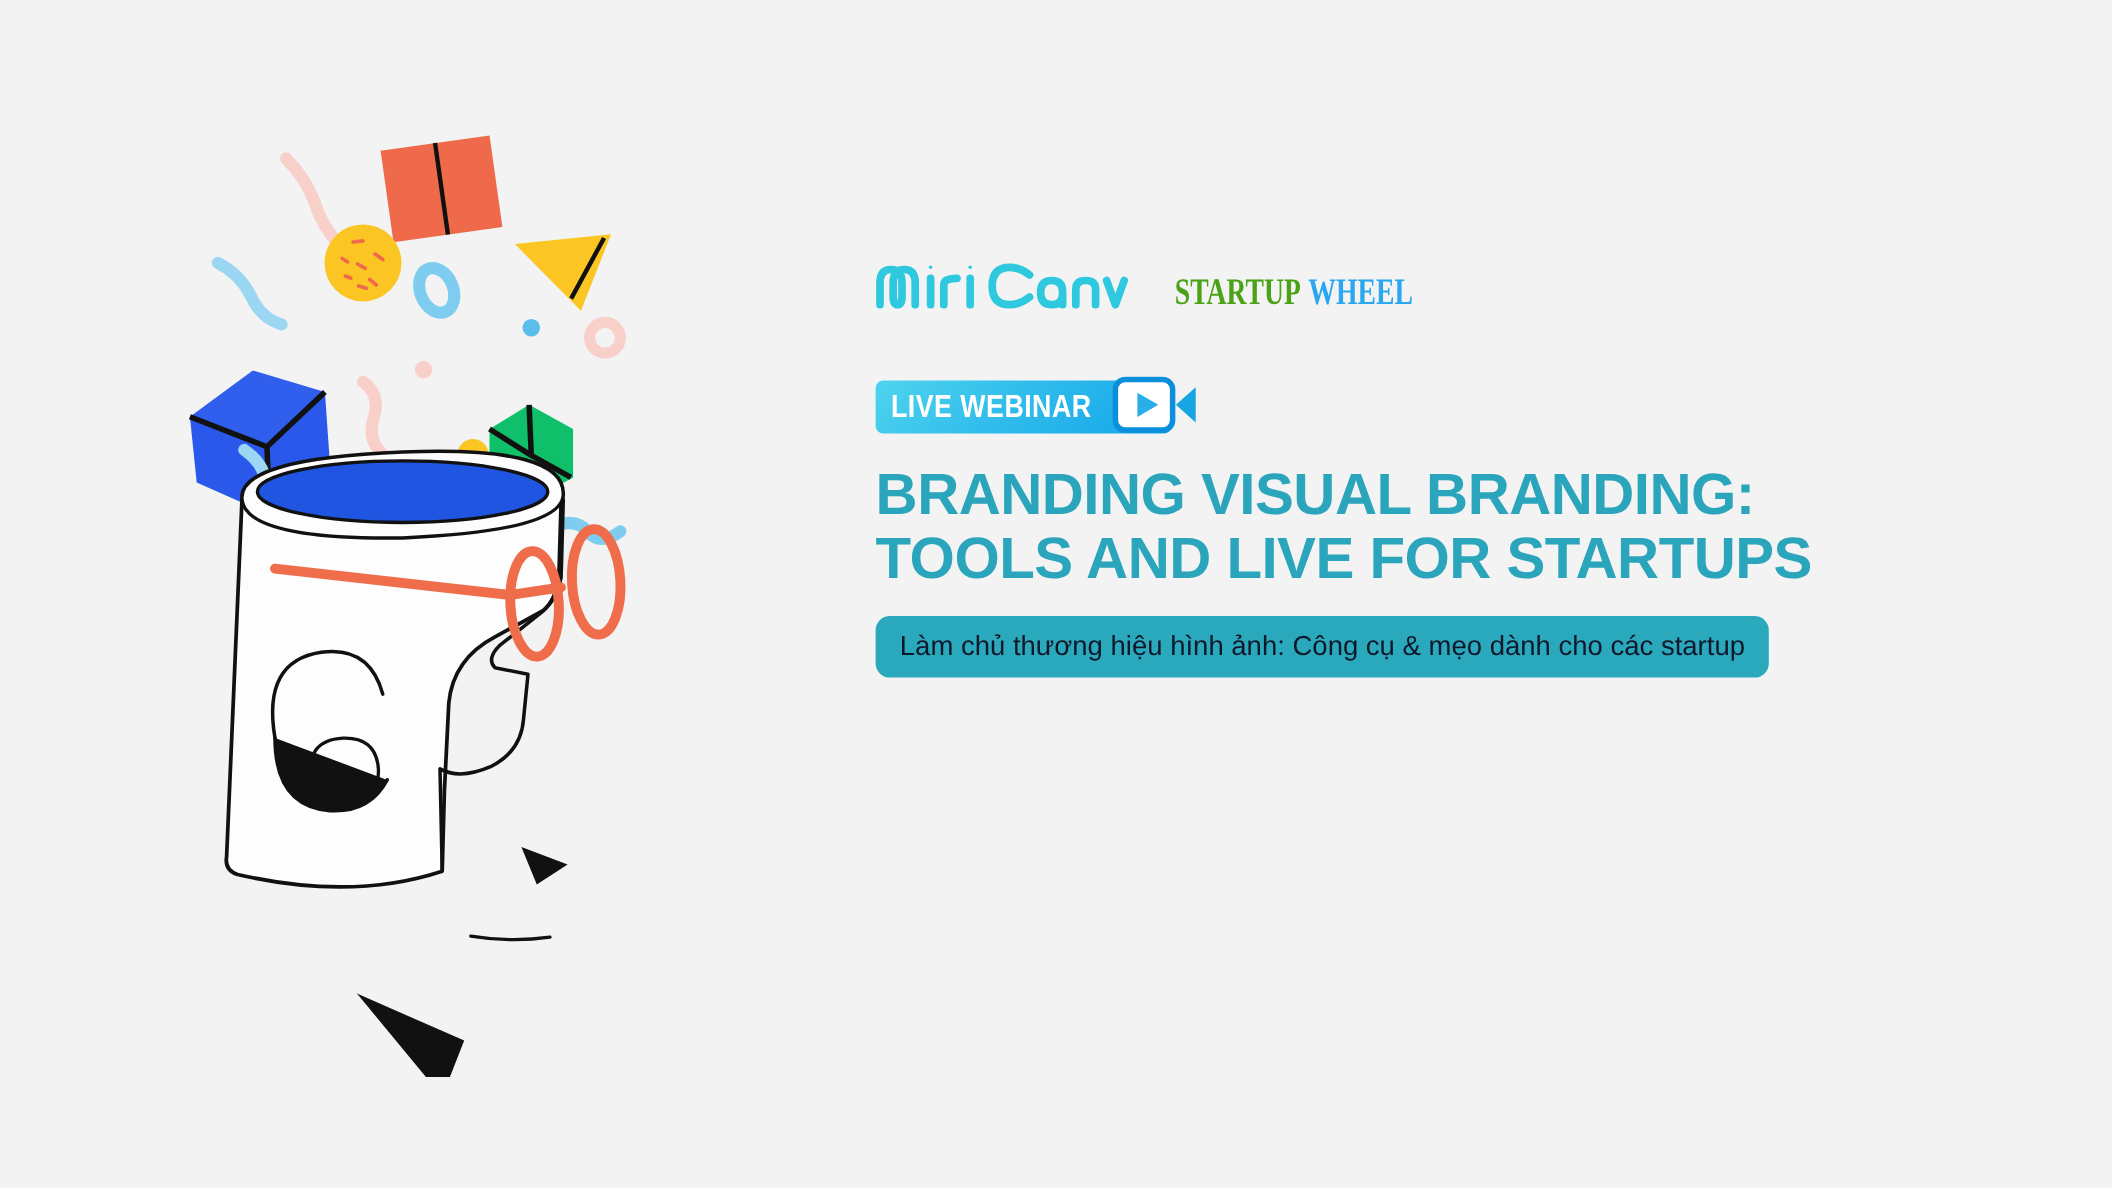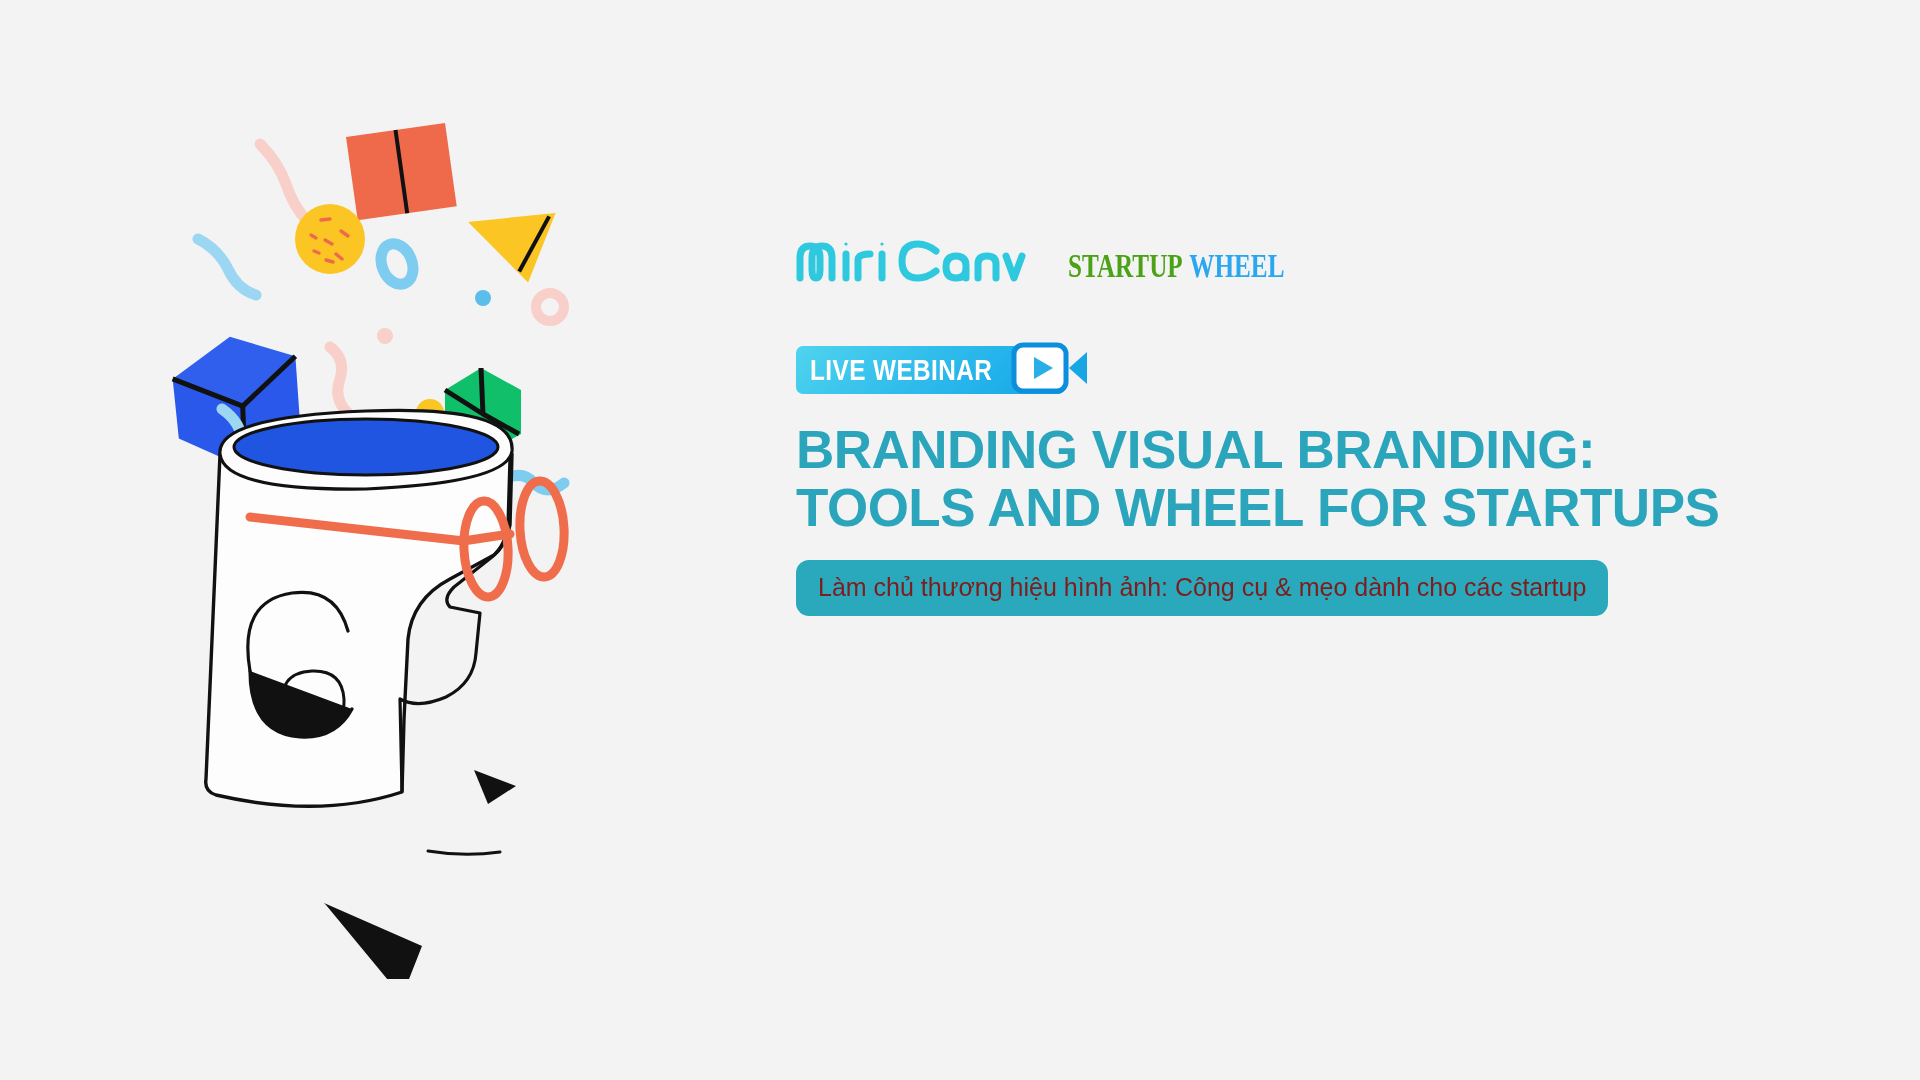--- a/index.html
+++ b/index.html
@@ -119,21 +119,21 @@
   
   .subtitle-bar {
     margin-top: 22px;
     background: #2ba9bc;
     border-radius: 13px;
     display: inline-block;
     padding: 12px 22px 14px 22px;
     box-sizing: border-box;
   }
   .subtitle-text {
-    color: #7f1d1d;
+    color: #0f172a;
     font-family: "Liberation Sans", sans-serif;
     font-size: 25px;
     line-height: 1.2;
     white-space: nowrap;
     font-weight: 400;
   }
 </style>
 </head>
 <body>
 
@@ -309,21 +309,21 @@
           <rect x="3" y="3" width="52" height="46" rx="9" fill="#ffffff" stroke="#0b8fdc" stroke-width="5"></rect>
           <polygon points="23,15 42,26 23,37" fill="#2aaee8"></polygon>
           <polygon points="58,26 76,10 76,42" fill="#17a5e4"></polygon>
         </svg>
       </span>
     </div>
 
     
     <div class="main-title">
       <span class="line">BRANDING VISUAL BRANDING:</span>
-      <span class="line">TOOLS AND WHEEL FOR STARTUPS</span>
+      <span class="line">TOOLS AND LIVE FOR STARTUPS</span>
     </div>
 
     
     <div class="subtitle-bar">
       <span class="subtitle-text">Làm chủ thương hiệu hình ảnh: Công cụ &amp; mẹo dành cho các startup</span>
     </div>
 
   </div>
 </div>
 

